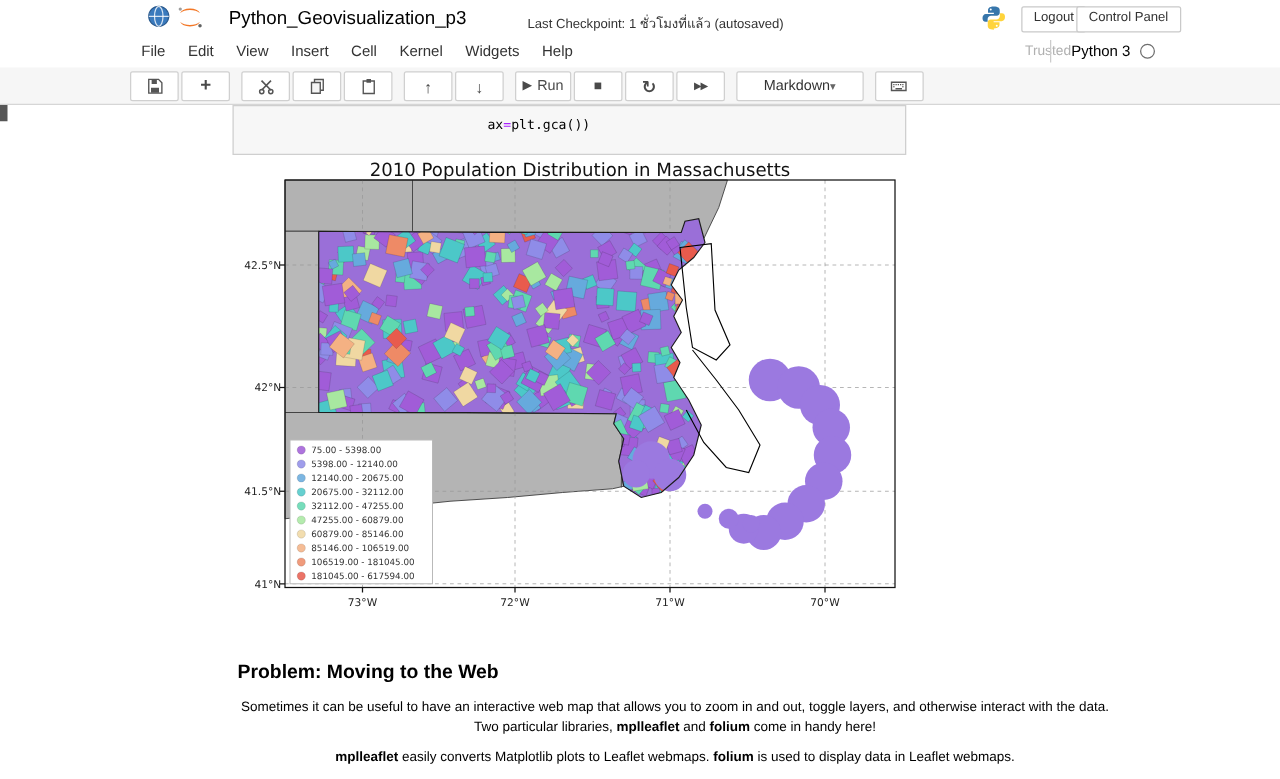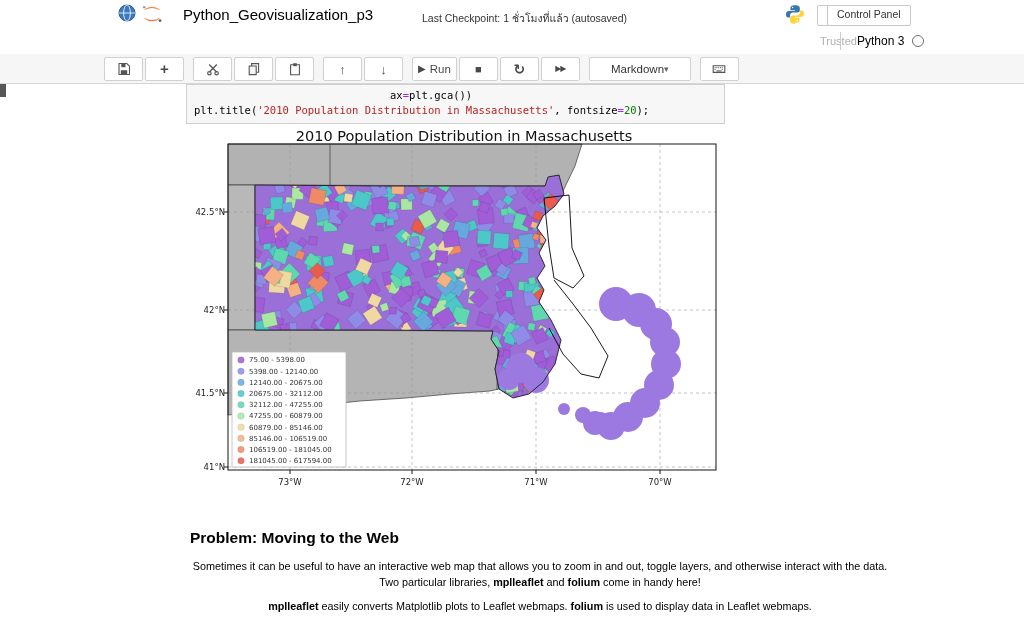--- a/index.html
+++ b/index.html
@@ -33,21 +33,21 @@
   .tb-glyph{display:inline-block;line-height:1;color:#4a4a4a;}
   .tb-run-label{margin-left:4px;font-size:11.5px;color:#4a4a4a;}
   .tb-select{display:flex;align-items:center;justify-content:center;height:22px;width:88px;background:#fff;
              border:1px solid #d0d0d0;border-radius:2px;padding:0 6px;font-size:11.5px;color:#333;cursor:pointer;}
   .caret{font-size:9px;color:#666;}
   #kb-btn{margin-left:9px;}
 
   
   .scroll-nub{position:absolute;left:0;top:84px;width:6px;height:13px;background:#565656;}
   .code-cell{position:absolute;left:186px;top:84px;width:537px;height:38px;background:#f7f7f7;border:1px solid #cfcfcf;}
-  .code-area{padding-top:3px;}
+  .code-area{padding-top:8px;}
   .code-line{white-space:pre;font-family:"DejaVu Sans Mono","Liberation Mono",monospace;font-size:10.5px;line-height:15px;padding-left:7px;color:#000;}
   .tok-pln{color:#000;} .tok-str{color:#ba2121;} .tok-num{color:#008000;} .tok-op{color:#aa22ff;}
 
   .figure{position:absolute;left:192px;top:128px;width:534px;height:362px;}
   #map-svg text{font-family:"DejaVu Sans","Liberation Sans",sans-serif;}
   .grid{stroke:#979797;stroke-dasharray:3,3;stroke-width:0.7;opacity:0.8;}
   .town{stroke:rgba(25,25,25,0.28);stroke-width:0.4;}
   .ticktxt{font-size:8.5px;fill:#222;}
   .legtxt{font-size:7px;fill:#333;}
 
@@ -75,24 +75,34 @@
     </svg>
     <span class="nb-title">Python_Geovisualization_p3</span>
     <span class="checkpoint">Last Checkpoint: 1 ชั่วโมงที่แล้ว   (autosaved)</span>
     <svg class="logo" style="left:785px;" width="20" height="20" viewBox="0 0 20 20">
       <path d="M10 1.2 c-4 0-4.6 1.8-4.6 3.1 v1.9 h4.7 v0.9 H3.7 c-1.6 0-2.7 1.3-2.7 3.3 0 1.7 0.7 3 2.5 3 h1.6 v-2.2 c0-1.6 1.3-2.7 2.8-2.7 h4.6 c1.3 0 2.3-1 2.3-2.3 V4.3 c0-1.8-1-3.1-5-3.1 z" fill="#3776ab"></path>
       <path d="M10 18.8 c4 0 4.6-1.8 4.6-3.1 v-1.9 h-4.7 v-0.9 h6.4 c1.6 0 2.7-1.3 2.7-3.3 0-1.7-0.7-3-2.5-3 h-1.6 v2.2 c0 1.6-1.3 2.7-2.8 2.7 h-4.6 c-1.3 0-2.3 1-2.3 2.3 v2.9 c0 1.8 1 3.1 5 3.1 z" fill="#ffd43b"></path>
       <circle cx="7.6" cy="3.5" r="0.8" fill="#fff"></circle>
       <circle cx="12.4" cy="16.5" r="0.8" fill="#fff"></circle>
     </svg>
     <span class="hdr-btn" style="left:817px;">Logout</span>
-    <span class="hdr-btn" style="left:827px;">Control Panel</span>
+    <span class="hdr-btn" style="left:861px;">Control Panel</span>
   </div>
 
   <div class="menu-row">
+    <div class="menu-items">
+        <div class="menu-item">File</div>
+        <div class="menu-item">Edit</div>
+        <div class="menu-item">View</div>
+        <div class="menu-item">Insert</div>
+        <div class="menu-item">Cell</div>
+        <div class="menu-item">Kernel</div>
+        <div class="menu-item">Widgets</div>
+        <div class="menu-item">Help</div>
+      </div>
     <span class="trusted">Trusted</span>
     <div class="kernel-box">
       <span class="kernel-name">Python 3</span>
       <span class="kernel-circle"></span>
     </div>
   </div>
 
   <div class="toolbar-row">
     <div class="toolbar-items">
       <div id="tb-gen" style="display:flex;align-items:center;">
@@ -167,21 +177,20 @@
           </svg>
         </div>
     </div>
   </div>
 
   <div class="scroll-nub"></div>
 
   <div class="code-cell">
     <div class="code-area">
         <div class="code-line"><span class="tok-pln">                               </span><span class="tok-pln">ax</span><span class="tok-op">=</span><span class="tok-pln">plt.gca())</span></div>
-        <div class="code-line"><span class="tok-pln">plt.title(</span><span class="tok-str">'2010 Population Distribution in Massachusetts'</span><span class="tok-pln">, fontsize</span><span class="tok-op">=</span><span class="tok-num">20</span><span class="tok-pln">);</span></div>
       </div>
   </div>
 
   <div class="figure">
     <svg id="map-svg" width="534" height="362" viewBox="0 0 534 362">
       <defs>
         <clipPath id="maClip">
           <path d="M63,57 L200,58 L353,58 L356,49 L367,47 L372,66 L363,78 L351,88 L345,100 L354,112 L347,125 L353,138 L345,150 L352,162 L347,174 L359,192 L369,212 L363,236 L351,254 L337,266 L321,270 L307,261 L303,241 L307,223 L299,211 L301,203 L180,202 L63,202 Z"></path>
         </clipPath>
       </defs>

